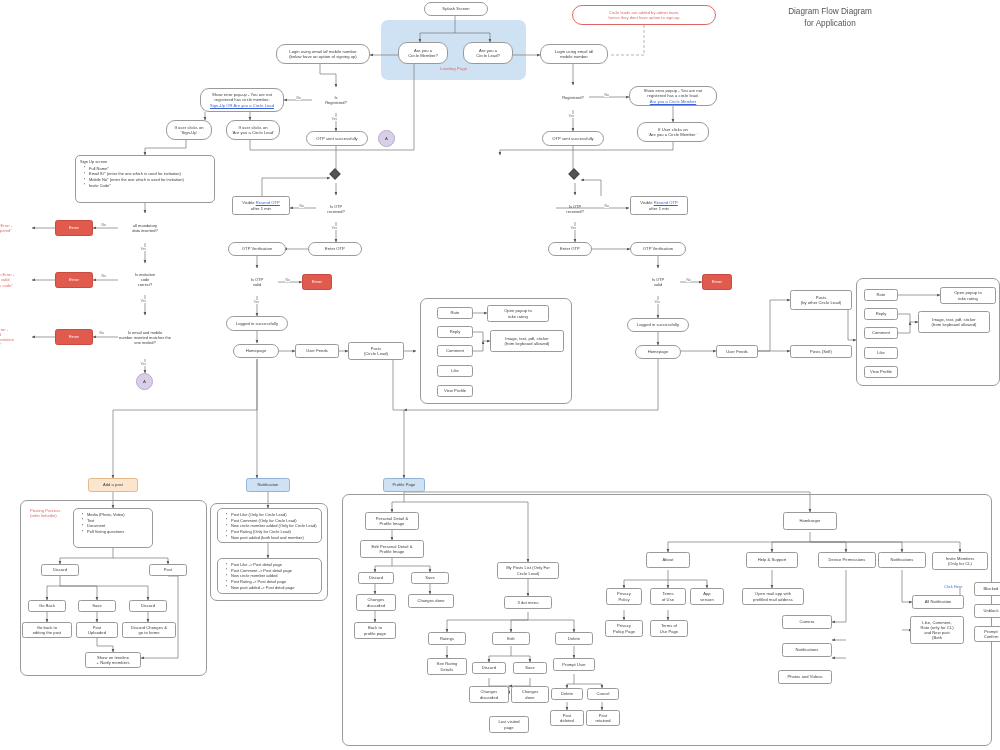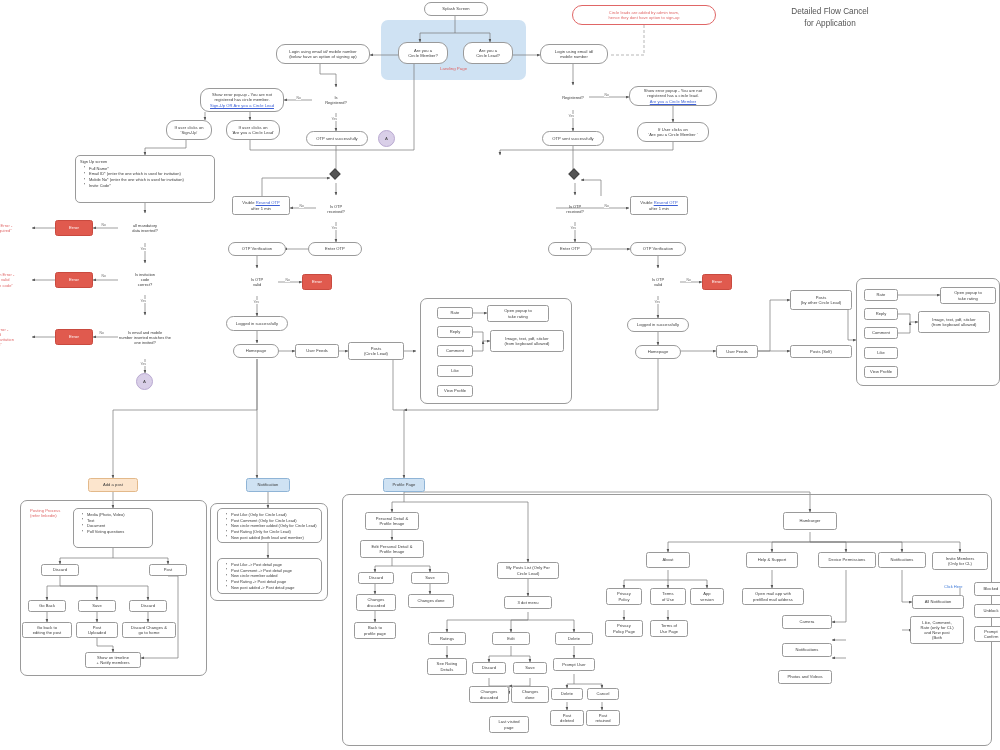--- a/index.html
+++ b/index.html
@@ -313,21 +313,21 @@
       <path d="M846,570 L846,622 L832,622"></path>
       <path d="M846,640 L832,640"></path>
       <path d="M846,658 L832,658"></path>
       <path d="M902,570 L902,602 L912,602"></path>
       <path d="M902,630 L912,630"></path>
       <path d="M960,588 L960,604"></path>
       <path d="M960,626 L960,642"></path>
     </g>
   </svg>
 
-  <div class="title" style="left:740px; top:6px; width:180px;">Detailed Flow Cancel
+  <div class="title" style="left:740px; top:6px; width:180px;">Diagram Flow Diagram
 for Application</div>
 
   <div class="node rounded" style="left:424px; top:2px; width:64px; height:14px;">Splash Screen</div>
 
   <div class="node rounded" style="left:398px; top:42px; width:50px; height:22px;">Are you a
 Circle Member?</div>
   <div class="node rounded" style="left:463px; top:42px; width:50px; height:22px;">Are you a
 Circle Lead?</div>
 
   <div class="node rounded" style="left:276px; top:44px; width:94px; height:20px;">Login using email id/ mobile number

